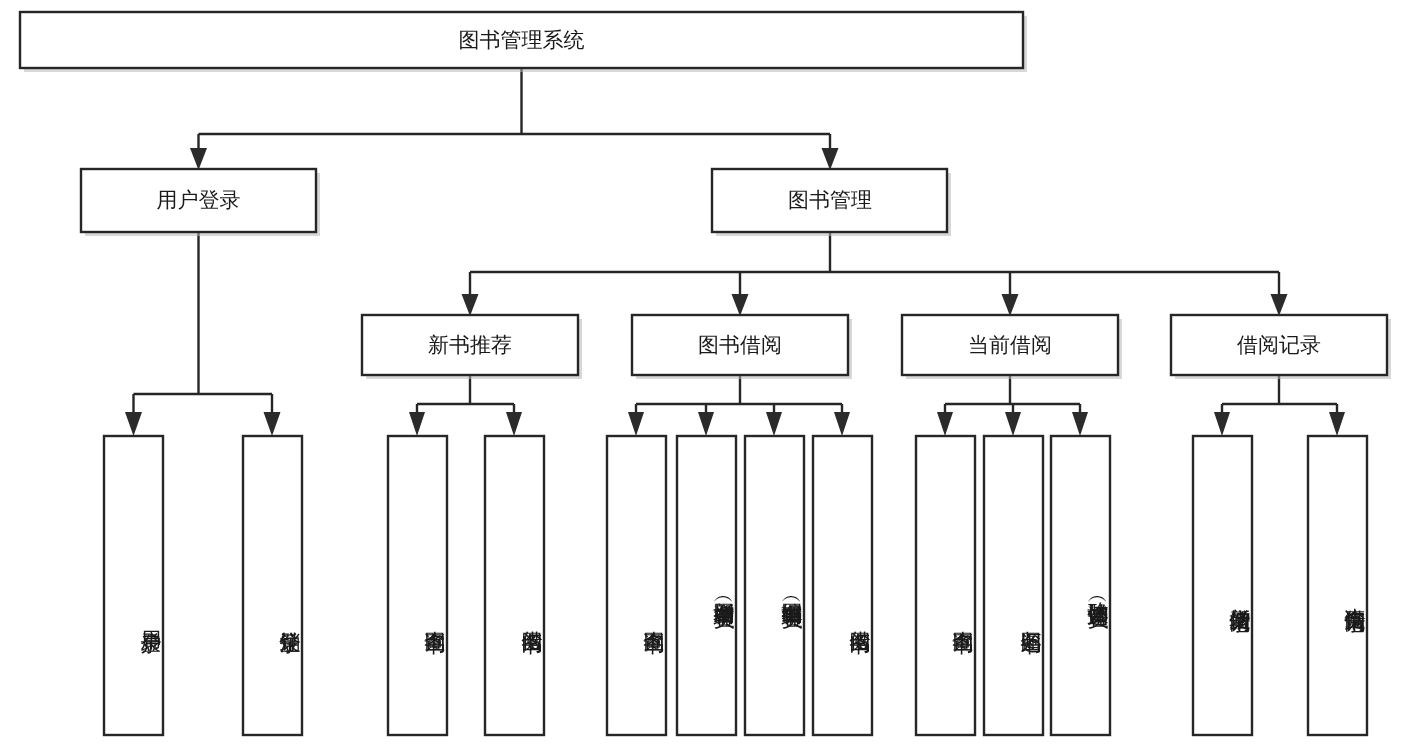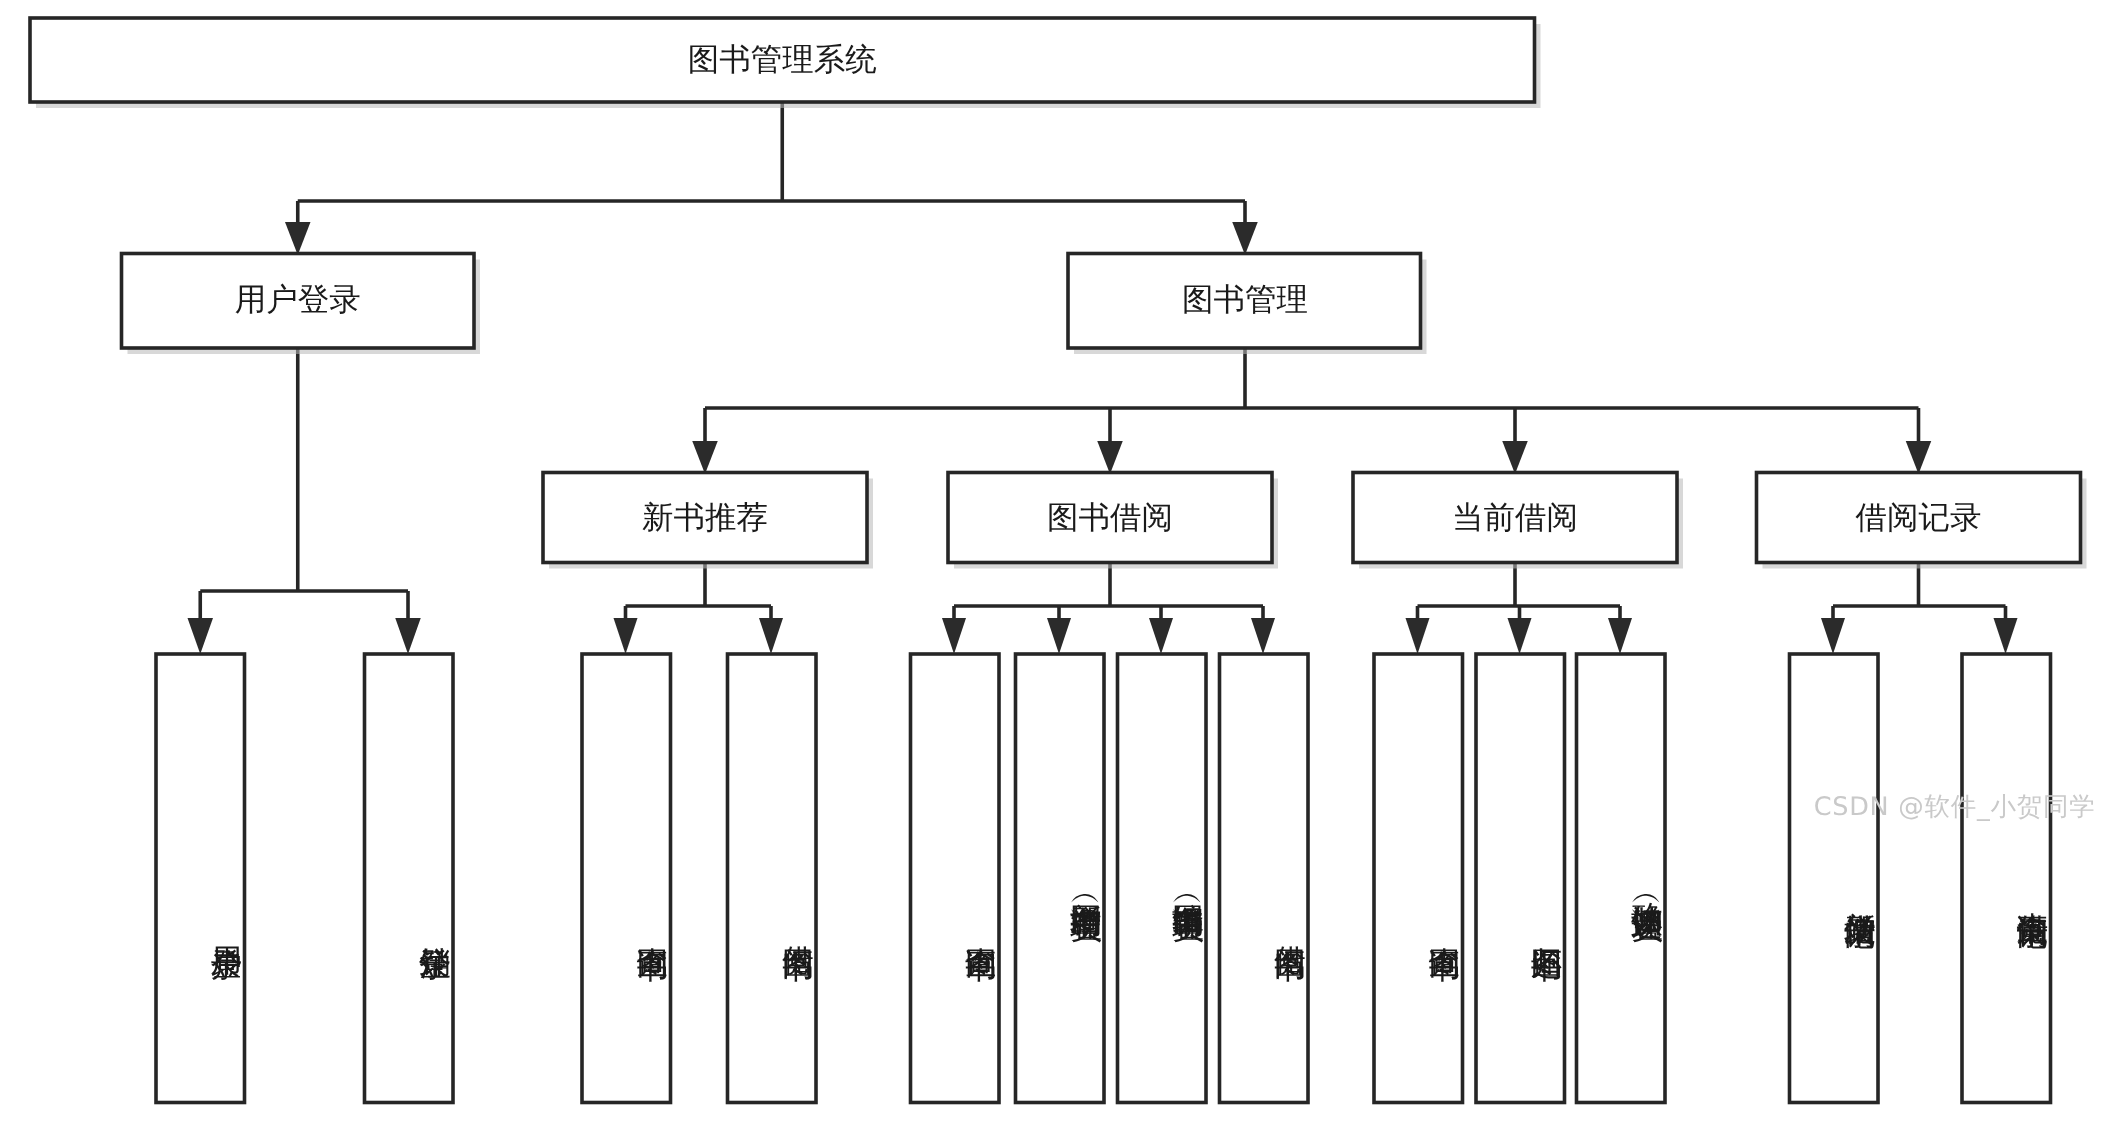--- a/index.html
+++ b/index.html
@@ -232,14 +232,13 @@
   <div class="node-label-v" style="left:745px; top:443px; width:59px; height:292px;">编辑图书（管理员）</div>
   <div class="node-label-v" style="left:813px; top:496px; width:59px; height:239px;">借阅图书</div>
 
   <div class="node-label-v" style="left:916px; top:496px; width:59px; height:239px;">查询图书</div>
   <div class="node-label-v" style="left:984px; top:496px; width:59px; height:239px;">归还图书</div>
   <div class="node-label-v" style="left:1051px; top:443px; width:59px; height:292px;">确认归还（管理员）</div>
 
   <div class="node-label-v" style="left:1193px; top:452px; width:59px; height:283px;">新增借阅记录</div>
   <div class="node-label-v" style="left:1308px; top:452px; width:59px; height:283px;">查询借阅记录</div>
 
-  <div class="watermark">CSDN @软件_小贺同学</div>
 </div>
 
 </body></html>

